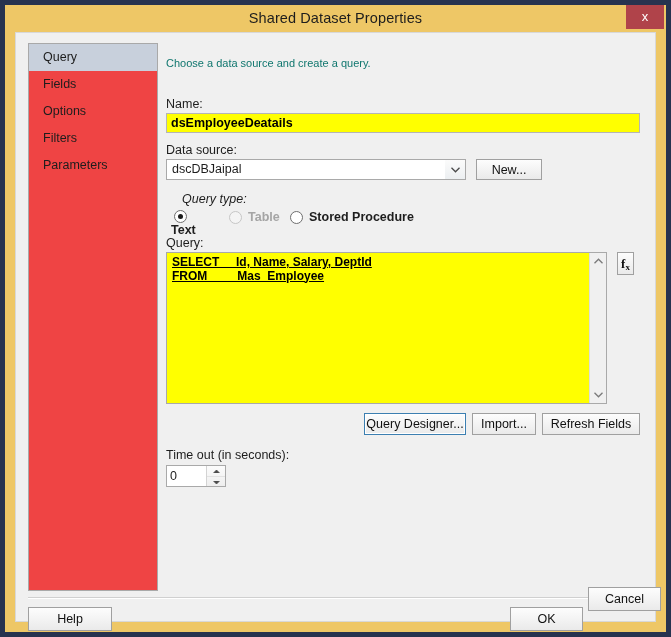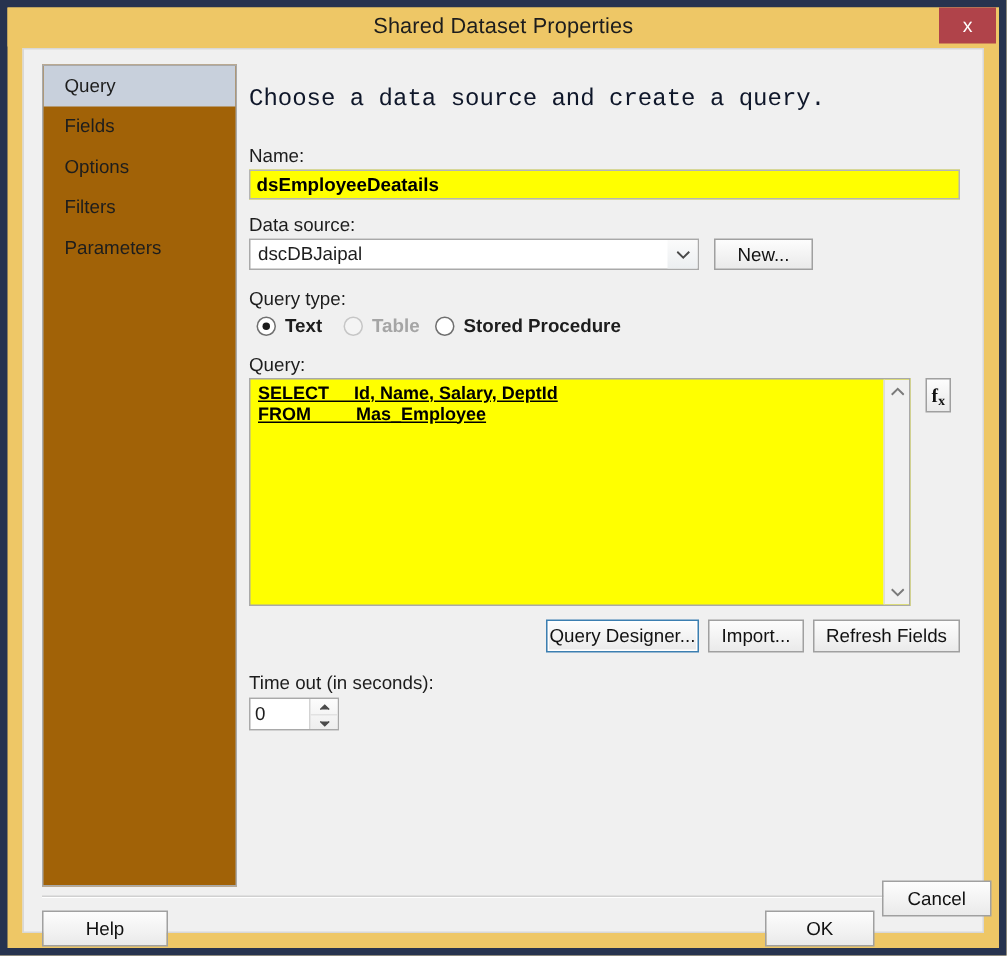--- a/index.html
+++ b/index.html
@@ -75,21 +75,21 @@
     box-sizing: border-box;
   }
 
   
   .sidebar {
     position: absolute;
     left: 12px;
     top: 10px;
     width: 130px;
     height: 548px;
-    background: #a16207;
+    background: #ef4444;
     border: 1px solid #a9a9a9;
     box-sizing: border-box;
     overflow: hidden;
   }
   .side-item {
     height: 27px;
     line-height: 27px;
     padding-left: 14px;
     font-size: 12.5px;
     color: #1d1d1d;
@@ -105,23 +105,22 @@
     position: absolute;
     left: 148px;
     top: 10px;
     width: 481px;
     height: 548px;
   }
   .heading {
     position: absolute;
     left: 2px;
     top: 14px;
-    font-size: 16px;
-    color: #0f172a;
-    font-family: Liberation Mono, monospace;
+    font-size: 11px;
+    color: #0f766e;
   }
   .label {
     position: absolute;
     font-size: 12.5px;
     color: #1d1d1d;
     white-space: nowrap;
   }
 
   
   .lbl-name   { left: 2px; top: 54px; }
@@ -188,36 +187,36 @@
     padding: 0;
     white-space: nowrap;
   }
   .btn.focused {
     border: 1px solid #3c7fb1;
     box-shadow: inset 0 0 0 1px #ffffff;
   }
   .btn-new { left: 312px; top: 116px; width: 66px; height: 21px; }
 
   
-  .lbl-querytype { left: 2px; top: 149px; }
+  .lbl-querytype { left: 18px; top: 149px; font-style: italic; }
   .radio-row {
     position: absolute;
     left: 2px; top: 167px;
     width: 470px; height: 18px;
   }
   .radio-item {
     position: absolute;
     display: flex;
     align-items: center;
     font-size: 12.5px;
     color: #1d1d1d;
     cursor: default;
     white-space: nowrap;
   }
-  .radio-item.r1 { left: 5px; top: 0; }
+  .radio-item.r1 { left: 5px; top: 0; flex-direction: column; }
   .radio-item.r2 { left: 63px; top: 0; }
   .radio-item.r3 { left: 124px; top: 0; }
   .radio-item.disabled { color: #a5a5a5; }
   .rbox {
     width: 13px; height: 13px;
     border-radius: 50%;
     border: 1px solid #6f6f6f;
     background: #ffffff;
     margin-right: 6px;
     position: relative;

